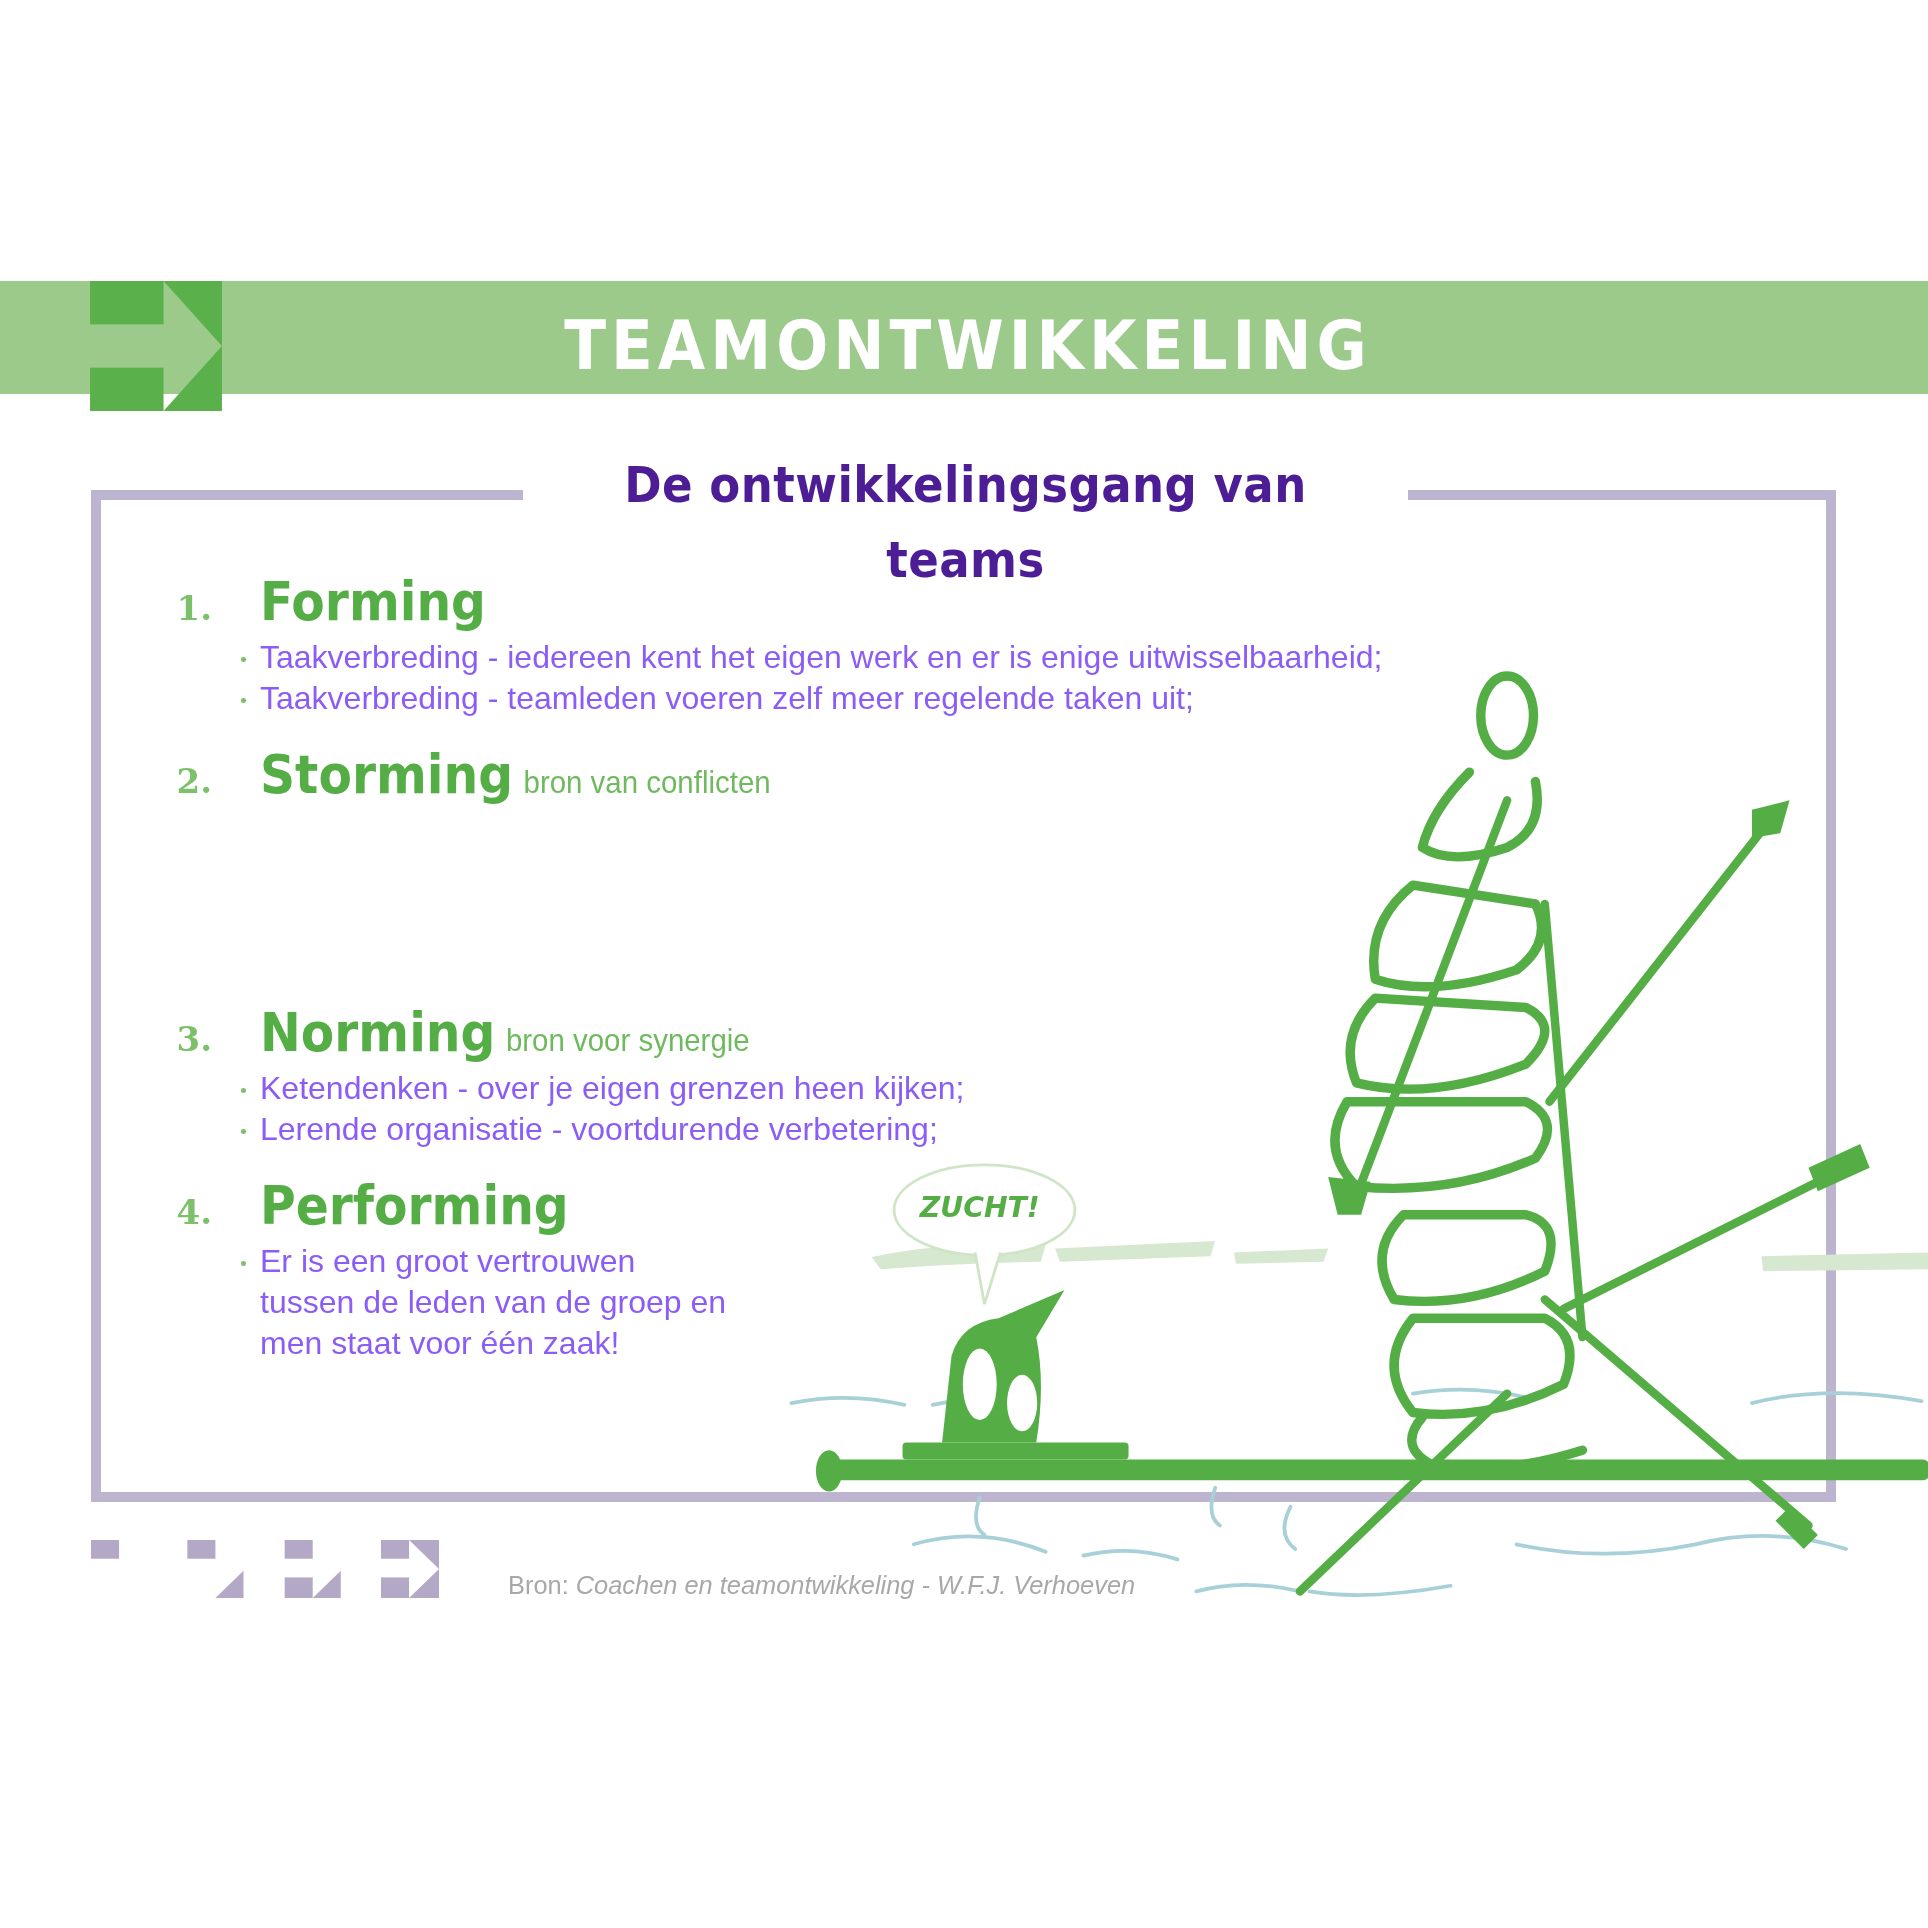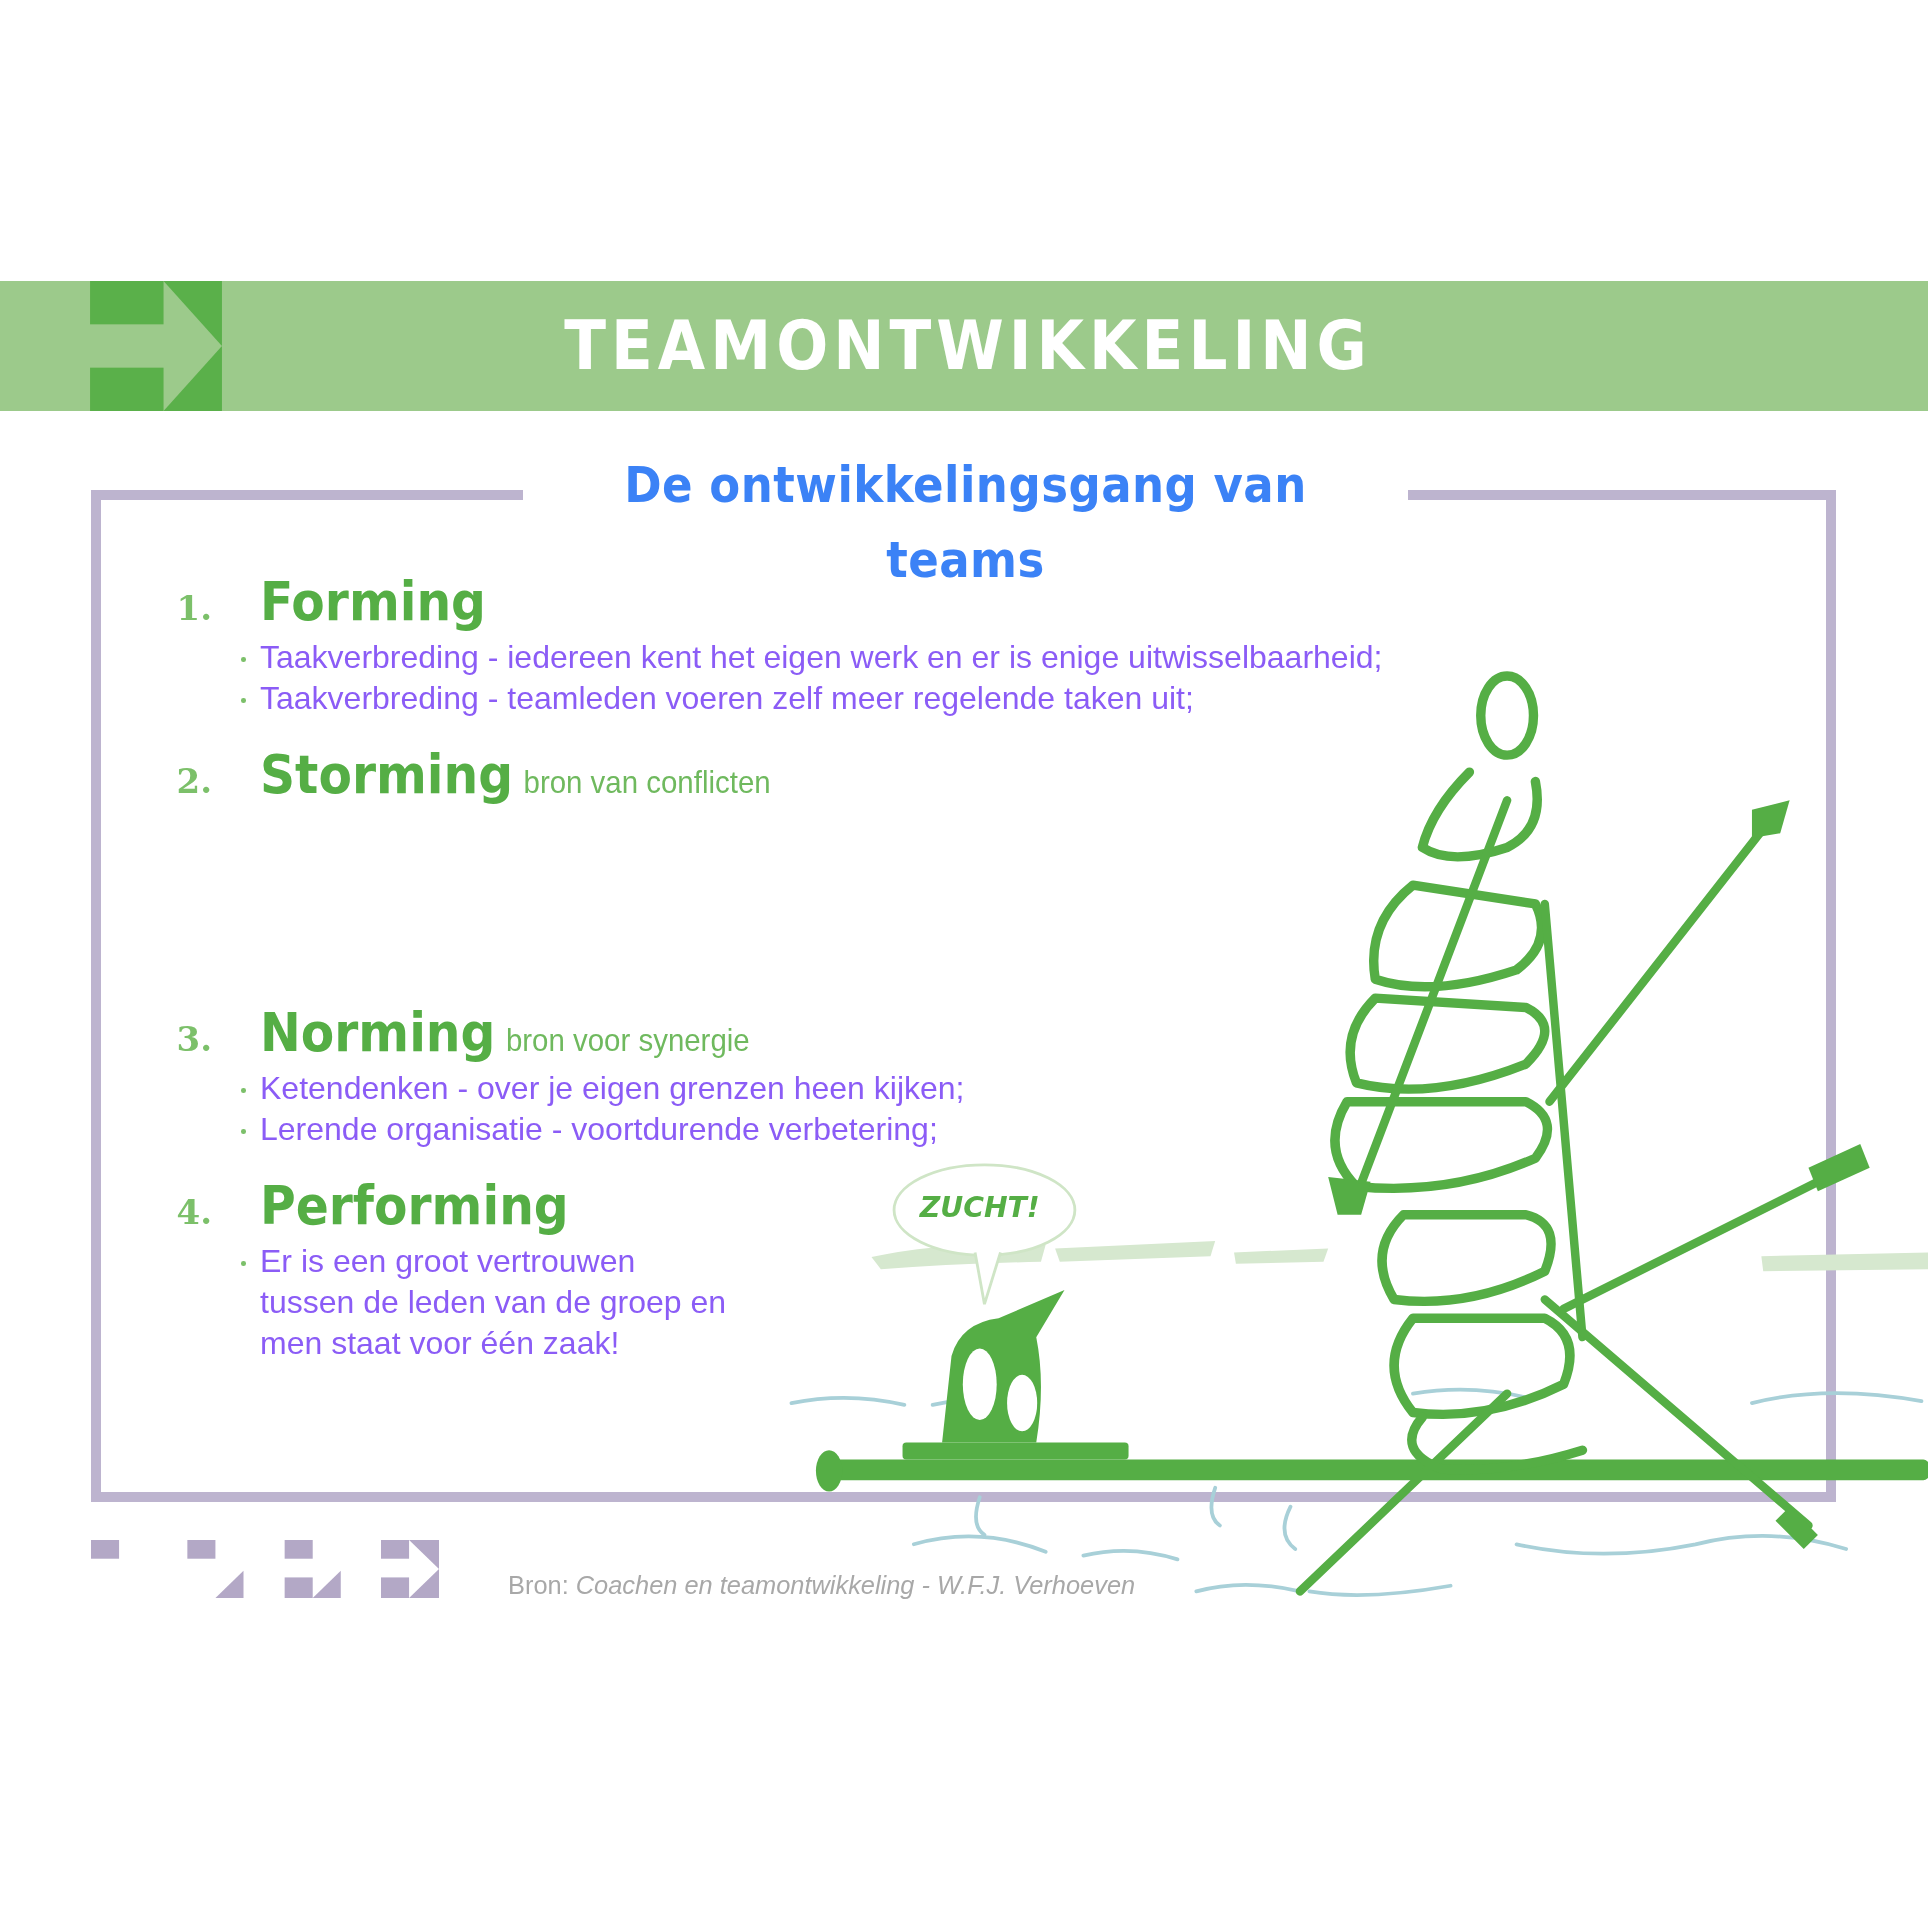--- a/index.html
+++ b/index.html
@@ -2,40 +2,40 @@
 <html style="font-size:15px"><head>
   <meta charset="utf-8">
   <style>
     html, body { margin: 0; padding: 0; }
     body {
       width: 1928px; height: 1928px; position: relative; overflow: hidden;
       background: #ffffff;
       font-family: "Liberation Sans", "DejaVu Sans", sans-serif;
     }
     .banner {
-      position: absolute; left: 0; top: 281px; width: 1928px; height: 130px;
+      position: absolute; left: 0; top: 281px; width: 1928px; height: 113px;
       background: #9cca8b;
     }
     .banner-logo { position: absolute; left: 90px; top: 0; width: 132px; height: 130px; }
     .banner-title {
       position: absolute; left: 0; right: 0; top: 0; height: 130px;
       text-align: center; padding-left: 7.5px;
       line-height: 130px; color: #ffffff; font-weight: bold;
       font-size: 68px; letter-spacing: 5.6px;
       font-family: "DejaVu Sans", sans-serif;
       transform: scaleX(0.9); transform-origin: 970px 50%;
     }
     .frame {
       position: absolute; left: 91px; top: 490px; width: 1745px; height: 1012px;
       border: 10.4px solid #bdb4cf; box-sizing: border-box;
     }
     .frame-title {
       position: absolute; left: 523px; top: 448px; width: 885px; height: 75px;
       background: #ffffff; text-align: center;
-      color: #3b82f6; font-weight: bold; font-size: 49px; line-height: 75px;
+      color: #4c1d95; font-weight: bold; font-size: 49px; line-height: 75px;
       font-family: "DejaVu Sans", sans-serif; letter-spacing: 0.5px;
     }
     .frame-title span { display: inline-block; transform: scaleX(0.92); }
     .section { position: absolute; left: 169px; }
     .sec-head { position: relative; height: 66px; }
     .sec-num {
       position: absolute; left: 7.5px; top: 17px; font-size: 34px; font-weight: bold;
       color: #7cc06a; font-family: "DejaVu Serif", serif;
     }
     .sec-title {

